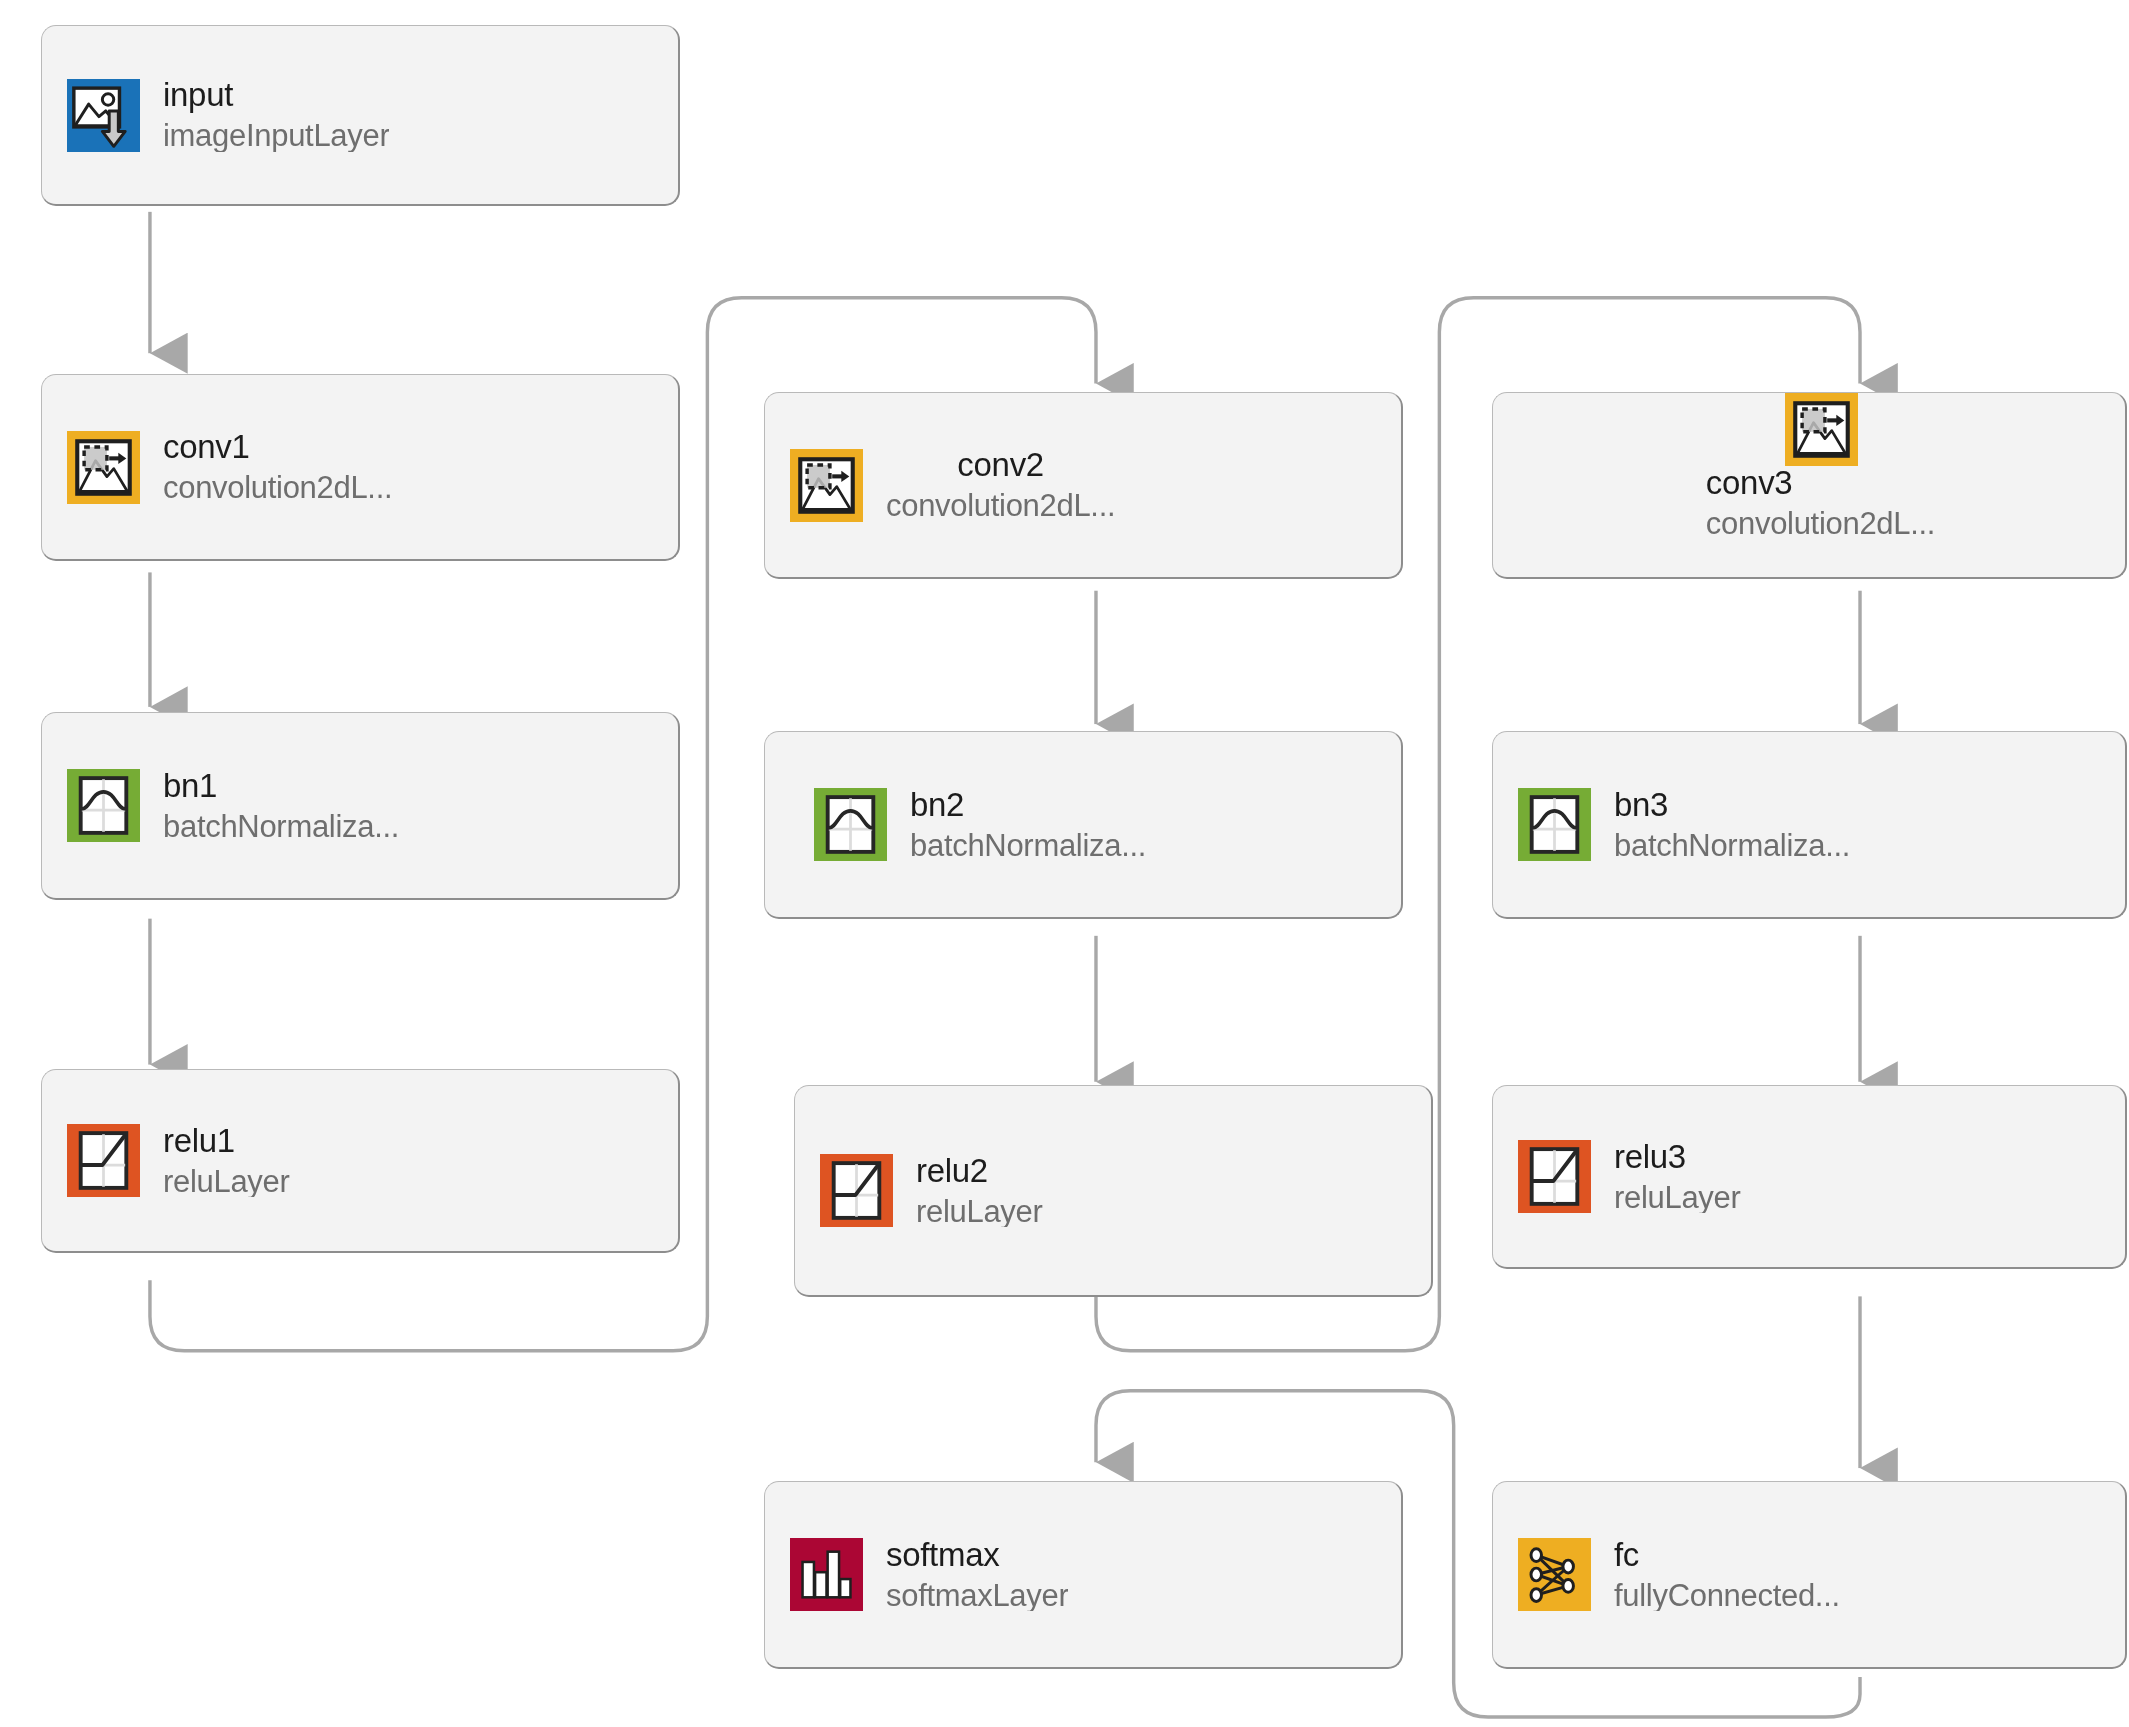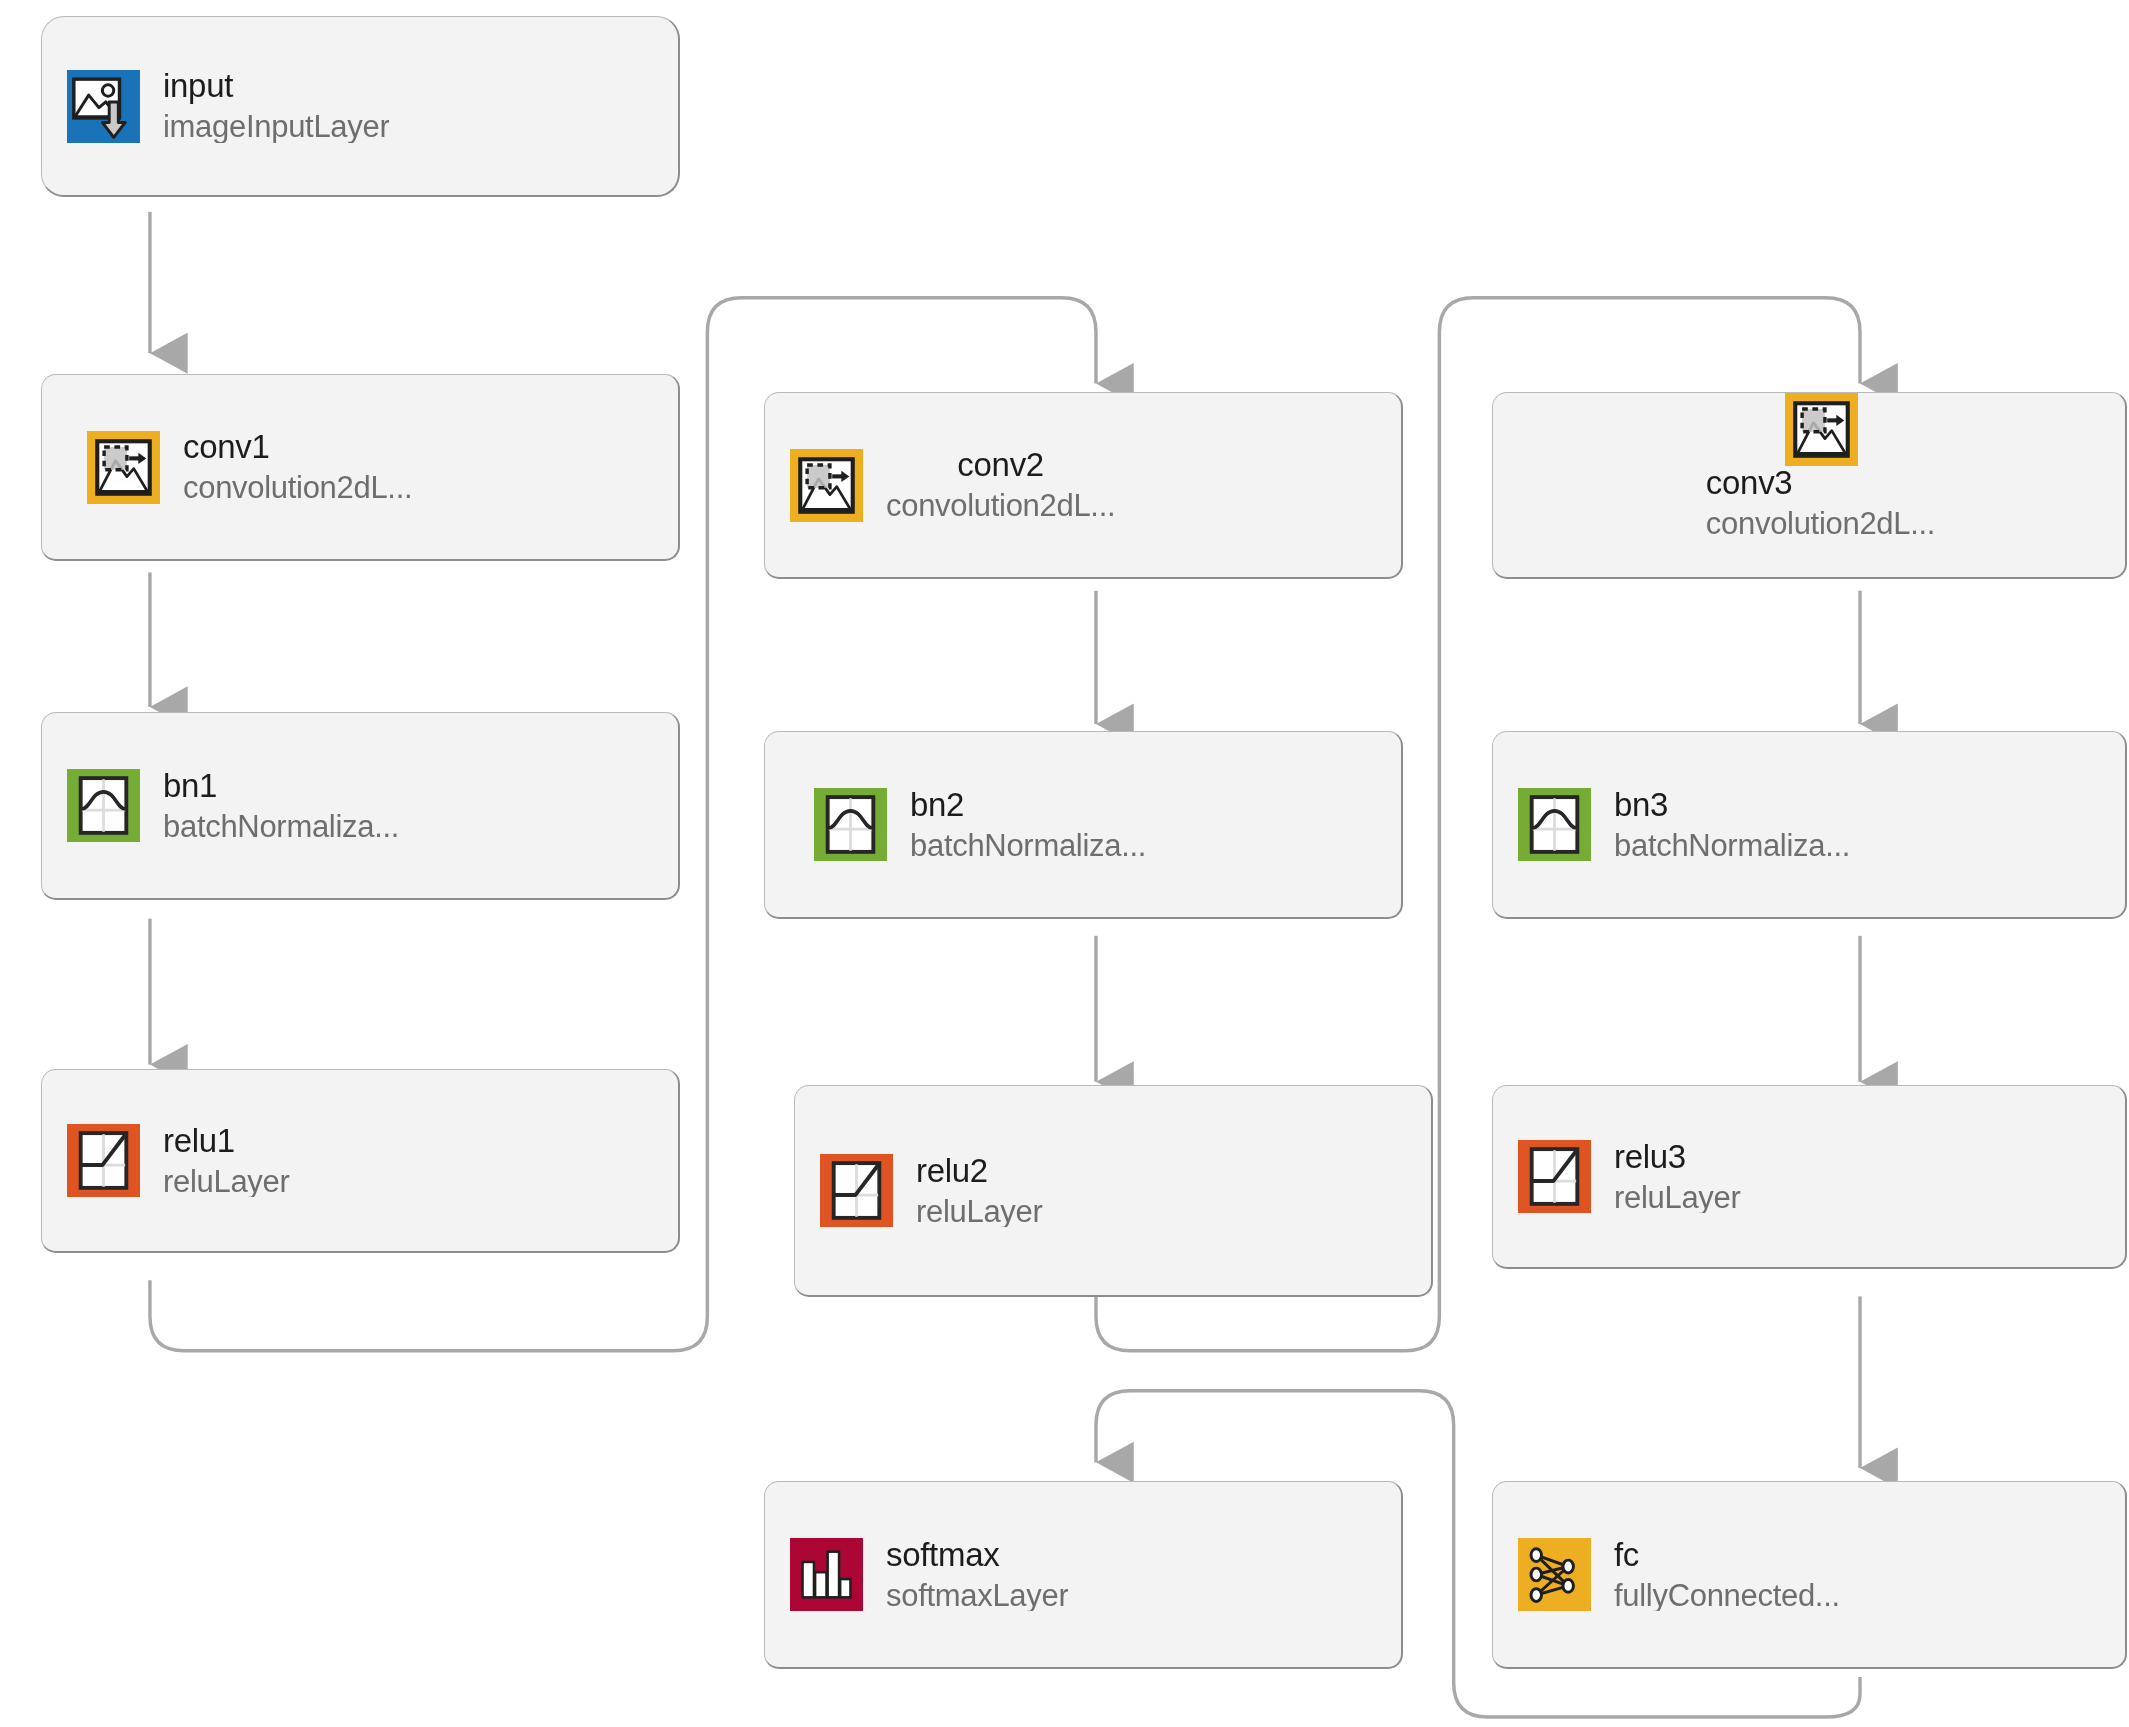--- a/index.html
+++ b/index.html
@@ -87,37 +87,37 @@
 
       <path d="M 3250 1635 L 3250 1890"></path>
 
       <path d="M 3250 2265 L 3250 2565"></path>
 
       <path d="M 3250 2930 L 3250 2960 Q 3250 3000 3190 3000 L 2600 3000 Q 2540 3000 2540 2940
                L 2540 2490 Q 2540 2430 2480 2430 L 1975 2430 Q 1915 2430 1915 2490 L 1915 2555"></path>
     </g>
   </svg>
 
-  <div class="node" id="n-input" style="left: 41px; top: 16px; width: 639px; height: 181px; border-radius: 23px;">
+  <div class="node" id="n-input" style="left: 41px; top: 25px; width: 639px; height: 181px;">
     <span class="icon-wrap">
       <svg class="icon" viewBox="0 0 64 64" xmlns="http://www.w3.org/2000/svg">
         <rect x="0" y="0" width="64" height="64" fill="#1a72b8"></rect>
         <rect x="6" y="8" width="40" height="34" fill="#ffffff" stroke="#1f1f1f" stroke-width="3"></rect>
         <circle cx="36" cy="18" r="5" fill="#ffffff" stroke="#1f1f1f" stroke-width="2.6"></circle>
         <path d="M7 41 L19 22 L28 33 L34 28 L45 41 Z" fill="#ffffff" stroke="#1f1f1f" stroke-width="2.6" stroke-linejoin="round"></path>
         <path d="M37 28 L45 28 L45 46 L51 46 L41 59 L31 46 L37 46 Z" fill="#c9c9c9" stroke="#1f1f1f" stroke-width="2.6" stroke-linejoin="round"></path>
       </svg>
     </span>
     <span class="labels">
       <span class="lbl-name">input</span>
       <span class="lbl-type">imageInputLayer</span>
     </span>
   </div>
 
-  <div class="node" id="n-conv1" style="left: 41px; top: 374px; width: 639px; height: 187px; padding-left: 20px;">
+  <div class="node" id="n-conv1" style="left: 41px; top: 374px; width: 639px; height: 187px;">
     <span class="icon-wrap">
       <svg class="icon" viewBox="0 0 64 64" xmlns="http://www.w3.org/2000/svg">
         <rect x="0" y="0" width="64" height="64" fill="#eeae22"></rect>
         <rect x="9" y="9" width="46" height="46" fill="#ffffff" stroke="#1f1f1f" stroke-width="3.6"></rect>
         <path d="M11 53 L25 26 L35 40 L41 33 L53 53 Z" fill="#ffffff" stroke="#1f1f1f" stroke-width="2.4" stroke-linejoin="round"></path>
         <rect x="15" y="14" width="20" height="20" fill="#c2c2c2" fill-opacity="0.85" stroke="#1f1f1f" stroke-width="3" stroke-dasharray="5 4"></rect>
         <path d="M37 24 L48 24" stroke="#1f1f1f" stroke-width="3.6"></path>
         <path d="M45 19 L52 24 L45 29 Z" fill="#1f1f1f"></path>
       </svg>
     </span>

